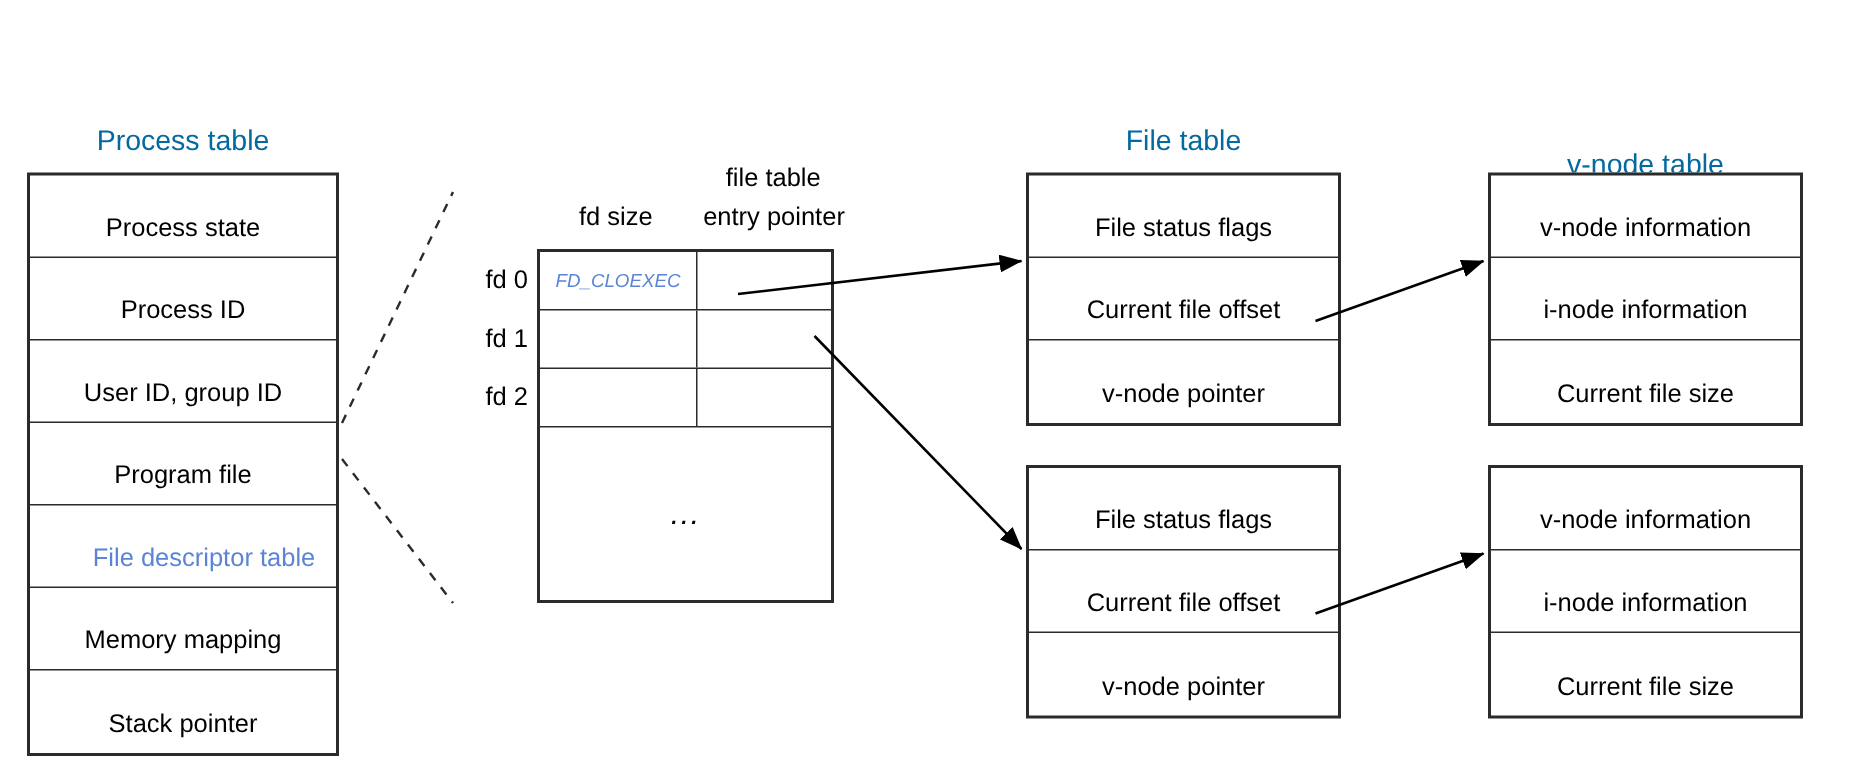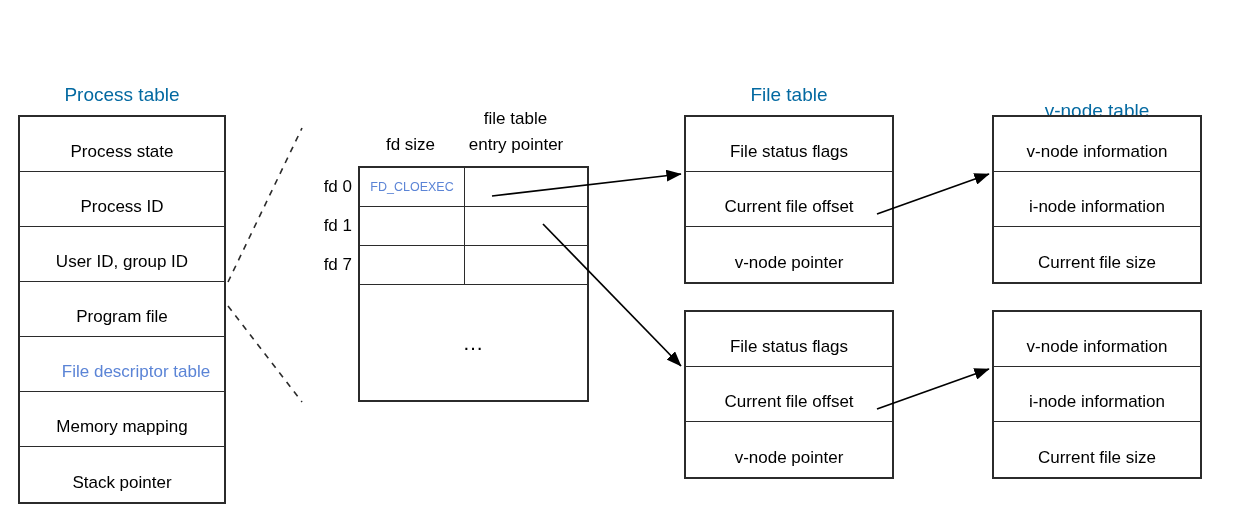--- a/index.html
+++ b/index.html
@@ -126,23 +126,23 @@
     <div class="row">Memory mapping</div>
     <div class="row">Stack pointer</div>
   </div>
 
   <div class="col-head" style="left:463px; top:108px; width:105px;">file table</div>
   <div class="col-head" style="left:358px; top:134px; width:105px;">fd size</div>
   <div class="col-head" style="left:456px; top:134px; width:120px;">entry pointer</div>
 
   <div class="fdlabel" style="left:308px; top:177px;">fd 0</div>
   <div class="fdlabel" style="left:308px; top:216px;">fd 1</div>
-  <div class="fdlabel" style="left:308px; top:255px;">fd 7</div>
-
-  <div class="fdtbl" style="left:358px; top:166px; width:231px;">
+  <div class="fdlabel" style="left:308px; top:255px;">fd 2</div>
+
+  <div class="fdtbl" style="left:358px; top:166px; width:198px;font-style:italic;">
     <div class="fdrow">
       <div class="fdcell-flags">FD_CLOEXEC</div>
       <div class="fdcell-ptr"></div>
     </div>
     <div class="fdrow">
       <div class="fdcell-flags"></div>
       <div class="fdcell-ptr"></div>
     </div>
     <div class="fdrow">
       <div class="fdcell-flags"></div>

